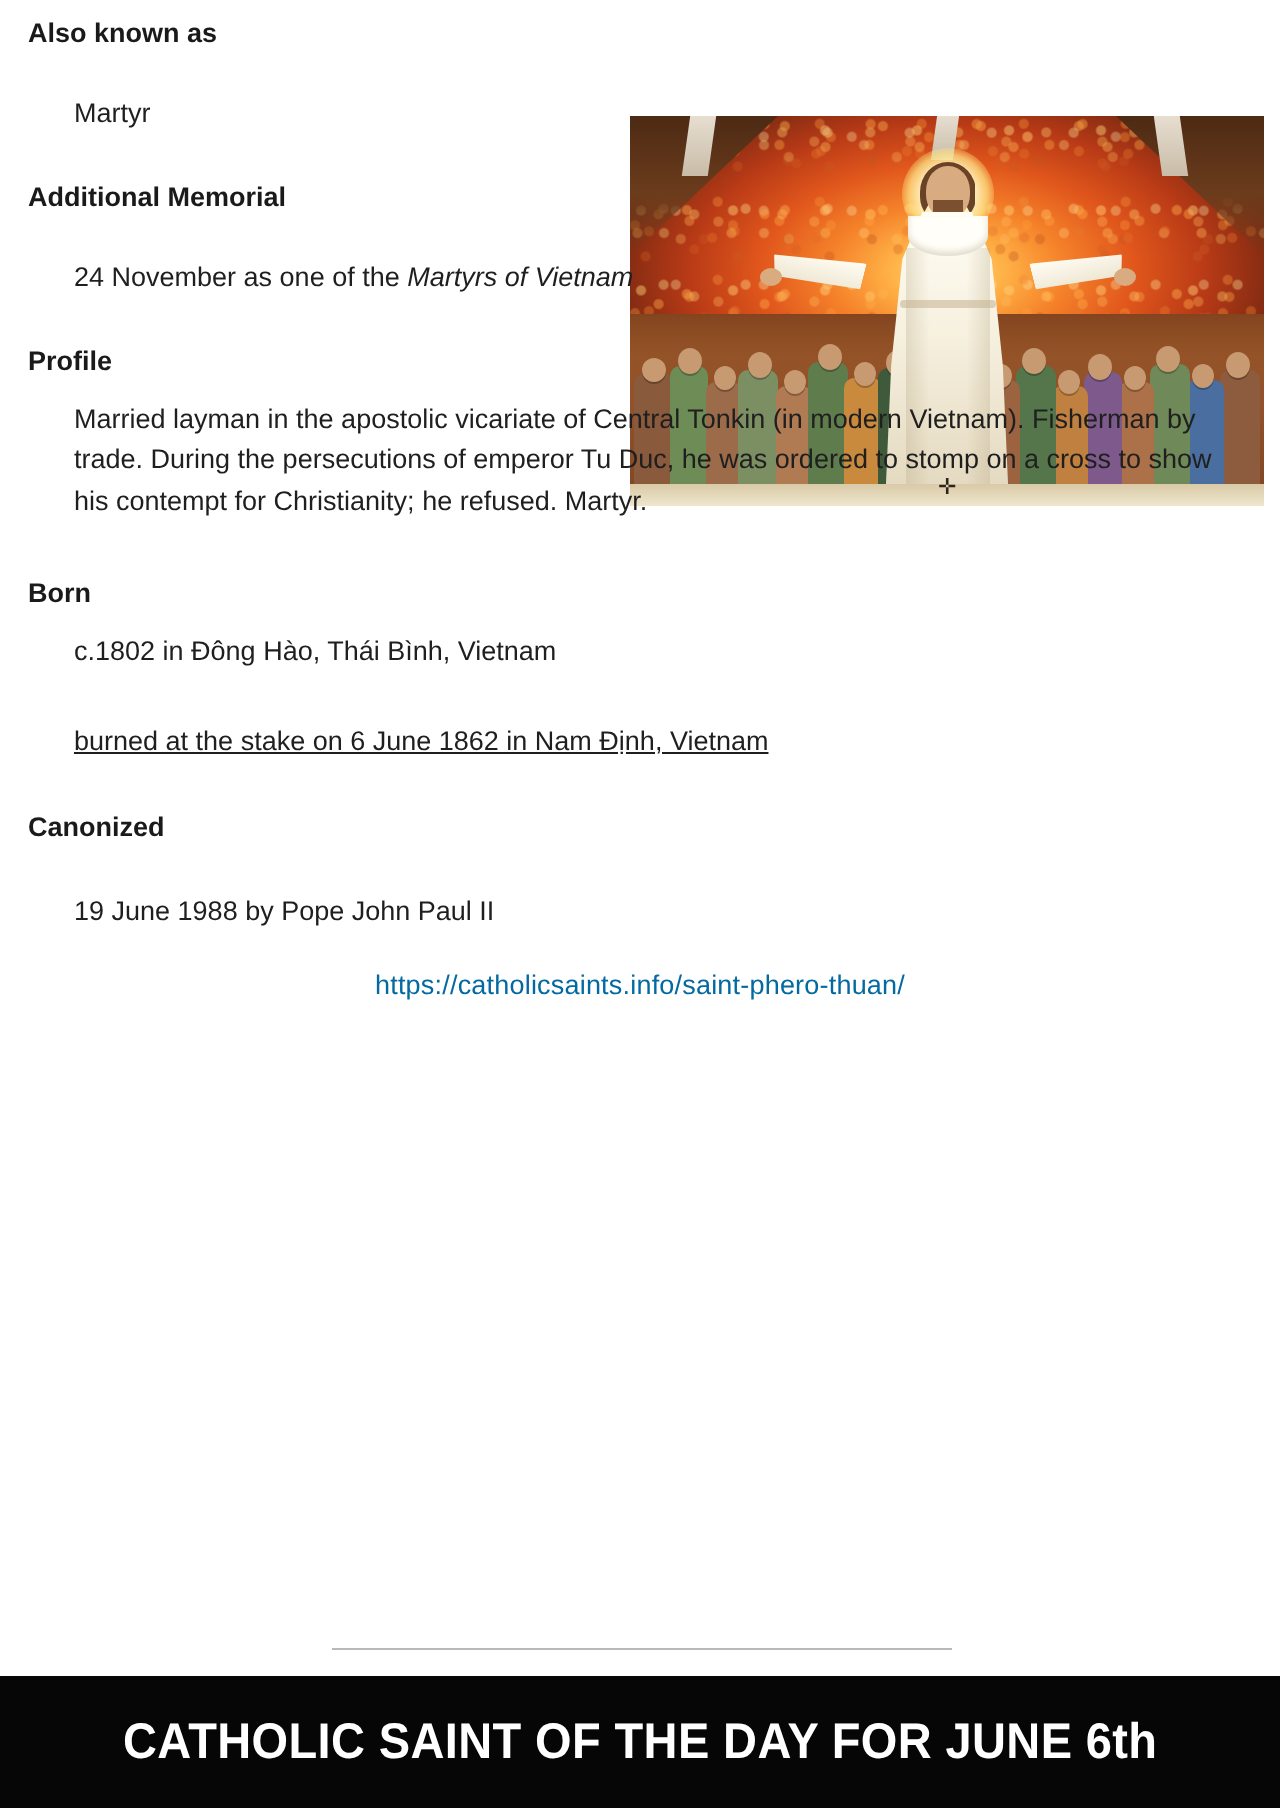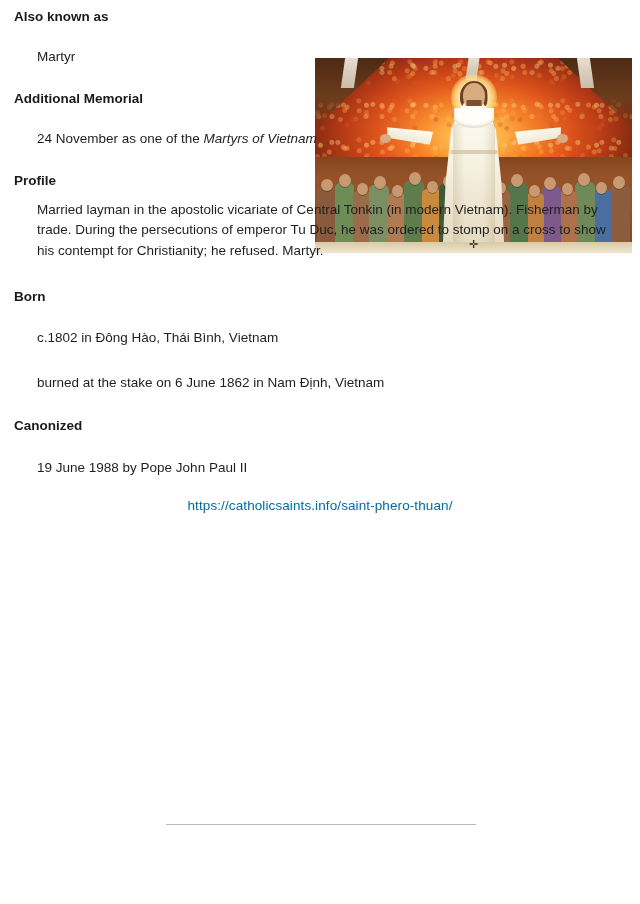--- a/index.html
+++ b/index.html
@@ -72,24 +72,24 @@
     font-style: italic;
   }
 
   
   .blk-aka-h      { margin-bottom: 22px; }
   .blk-aka-v      { margin-bottom: 24px; }
   .blk-memo-h     { margin-bottom: 22px; }
   .blk-memo-v     { margin-bottom: 24px; }
   .blk-profile-h  { margin-bottom: 11px; }
   .blk-profile-v  { margin-bottom: 28px; }
-  .blk-born-h     { margin-bottom: 23px; }
+  .blk-born-h     { margin-bottom: 11px; }
   .blk-born-v     { margin-bottom: 24px; }
   .blk-died-h     { margin-bottom: 23px; }
-  .blk-died-v     { margin-bottom: 25px; }
+  .blk-died-v     { margin-bottom: 25px; text-decoration: underline; }
   .blk-canon-h    { margin-bottom: 23px; }
   .blk-canon-v    { margin-bottom: 18px; }
 
   
   .source-link-row {
     text-align: center;
     padding-left: 0;
     margin-top: 18px;
   }
   .source-link {
@@ -445,14 +445,17 @@
     <div class="field-heading blk-canon-h">Canonized</div>
     <div class="field-value wide blk-canon-v">19 June 1988 by Pope John Paul II</div>
 
     <div class="source-link-row">
       <a class="source-link" href="#">https://catholicsaints.info/saint-phero-thuan/</a>
     </div>
   </div>
 
   <div class="divider"></div>
 
+  <div class="banner">
+    <div class="banner-text">CATHOLIC SAINT OF THE DAY FOR JUNE 6th</div>
+  </div>
 
 </div>
 
 </body></html>

